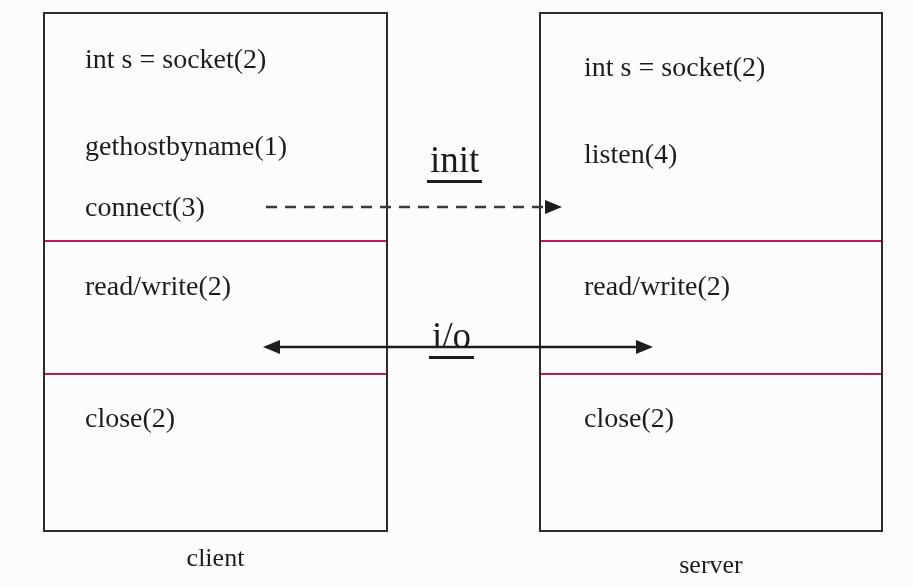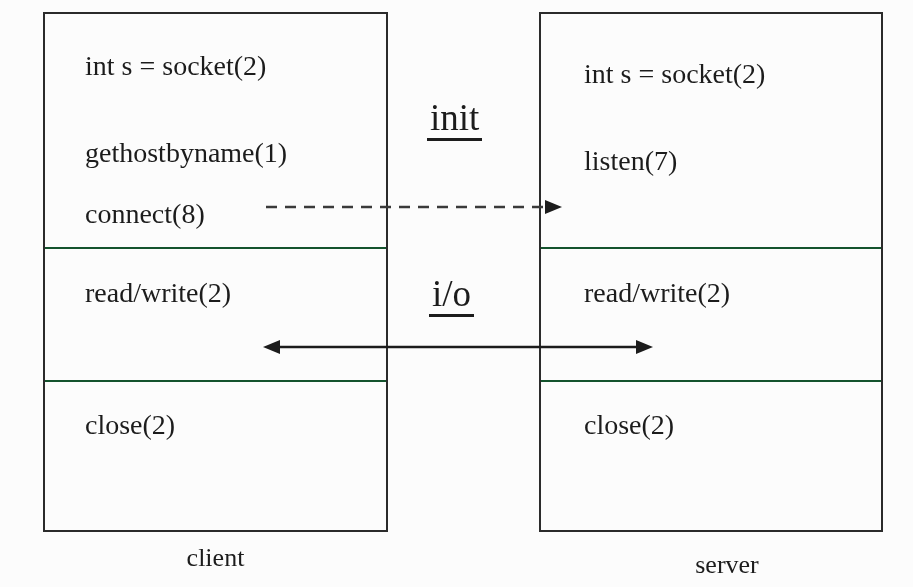--- a/index.html
+++ b/index.html
@@ -24,50 +24,51 @@
     box-sizing: border-box;
     background: transparent;
   }
   .box-client { left: 43px;  width: 345px; }
   .box-server { left: 539px; width: 344px; }
   .section {
     position: relative;
     box-sizing: border-box;
     width: 100%;
   }
-  .section + .section { border-top: 2px solid #14532d; }
-  .sec-init  { height: 226px; margin-top: 7px; }
+  .section + .section { border-top: 2px solid #be185d; }
+  .sec-init  { height: 226px; }
   .sec-io    { height: 133px; }
   .sec-close { height: 116px; }
   .call {
     position: absolute;
     left: 40px;
     font-size: 28px;
     line-height: 30px;
     white-space: nowrap;
   }
   .box-server .call { left: 43px; }
   .phase-label {
     position: absolute;
     font-size: 37px;
     line-height: 38px;
     border-bottom: 3px solid #1c1c1c;
     padding: 0 3px 1px 3px;
     white-space: nowrap;
+    margin-top: 42px;
   }
   .phase-init { left: 427px; top: 99px; }
   .phase-io   { left: 429px; top: 275px; text-align: center; }
   .box-caption {
     position: absolute;
     font-size: 26px;
     line-height: 36px;
     text-align: center;
   }
   .caption-client { left: 43px;  width: 345px; top: 540px; }
-  .caption-server { left: 555px; width: 344px; top: 547px; }
+  .caption-server { left: 539px; width: 344px; top: 547px; }
   .arrow-layer {
     position: absolute;
     left: 0; top: 0;
     width: 913px; height: 587px;
     pointer-events: none;
   }
   .watermark {
     position: absolute;
     top: 553px;
     right: 4px;
@@ -81,34 +82,34 @@
 </style>
 </head>
 <body>
 
 <div class="canvas">
 
   <div class="box box-client">
     <div class="section sec-init">
       <div class="call" style="top:30px">int s = socket(2)</div>
       <div class="call" style="top:117px">gethostbyname(1)</div>
-      <div class="call" style="top:178px">connect(8)</div>
+      <div class="call" style="top:178px">connect(3)</div>
     </div>
     <div class="section sec-io">
       <div class="call" style="top:29px">read/write(2)</div>
     </div>
     <div class="section sec-close">
       <div class="call" style="top:28px">close(2)</div>
     </div>
   </div>
 
   <div class="box box-server">
     <div class="section sec-init">
       <div class="call" style="top:38px">int s = socket(2)</div>
-      <div class="call" style="top:125px">listen(7)</div>
+      <div class="call" style="top:125px">listen(4)</div>
     </div>
     <div class="section sec-io">
       <div class="call" style="top:29px">read/write(2)</div>
     </div>
     <div class="section sec-close">
       <div class="call" style="top:28px">close(2)</div>
     </div>
   </div>
 
   <div class="phase-label phase-init">init</div>

